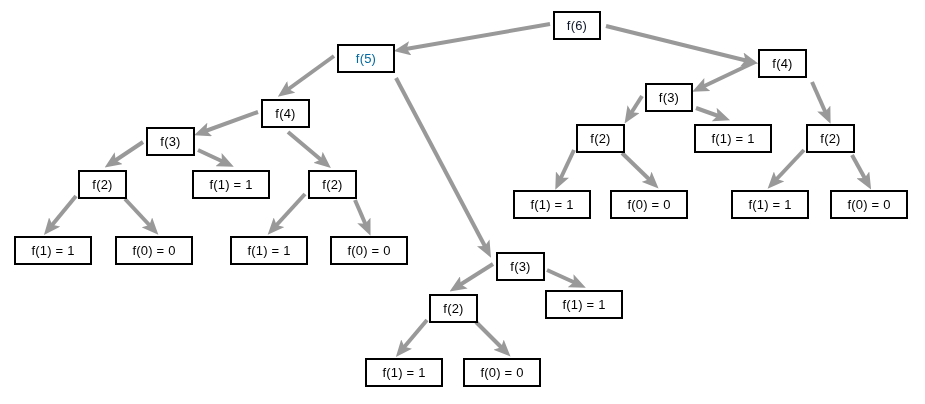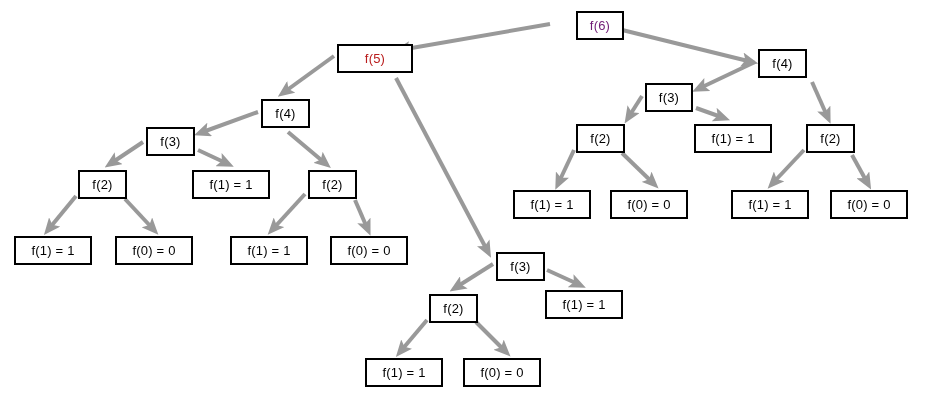--- a/index.html
+++ b/index.html
@@ -70,22 +70,22 @@
         <line x1="852" y1="155" x2="868" y2="184" stroke="#999999" stroke-width="4" marker-end="url(#arrowhead)"></line>
         <line x1="76" y1="196" x2="48" y2="230" stroke="#999999" stroke-width="4" marker-end="url(#arrowhead)"></line>
         <line x1="125" y1="199" x2="154" y2="230" stroke="#999999" stroke-width="4" marker-end="url(#arrowhead)"></line>
         <line x1="493" y1="264" x2="455" y2="288" stroke="#999999" stroke-width="4" marker-end="url(#arrowhead)"></line>
         <line x1="547" y1="270" x2="580" y2="285" stroke="#999999" stroke-width="4" marker-end="url(#arrowhead)"></line>
         <line x1="427" y1="320" x2="400" y2="352" stroke="#999999" stroke-width="4" marker-end="url(#arrowhead)"></line>
         <line x1="476" y1="322" x2="506" y2="352" stroke="#999999" stroke-width="4" marker-end="url(#arrowhead)"></line>
       </g>
   </svg>
   <div id="node-layer">
-      <div class="node" style="left: 576px; top: 11px; width: 48px; height: 29px; border-color: rgb(0, 0, 0); background: rgb(255, 255, 255); color: #701a75;">f(6)</div>
-      <div class="node" style="left: 337px; top: 44px; width: 76px; height: 29px; border-color: rgb(0, 0, 0); background: rgb(255, 255, 255); color: #b91c1c;">f(5)</div>
+      <div class="node" style="left: 553px; top: 11px; width: 48px; height: 29px; border-color: rgb(0, 0, 0); background: rgb(255, 255, 255); color: #0f172a;">f(6)</div>
+      <div class="node" style="left: 337px; top: 44px; width: 58px; height: 29px; border-color: rgb(0, 0, 0); background: rgb(255, 255, 255); color: #0369a1;">f(5)</div>
       <div class="node" style="left: 758px; top: 49px; width: 49px; height: 29px; border-color: rgb(0, 0, 0); background: rgb(255, 255, 255); color: rgb(0, 0, 0);">f(4)</div>
       <div class="node" style="left: 261px; top: 99px; width: 49px; height: 29px; border-color: rgb(0, 0, 0); background: rgb(255, 255, 255); color: rgb(0, 0, 0);">f(4)</div>
       <div class="node" style="left: 645px; top: 83px; width: 48px; height: 29px; border-color: rgb(0, 0, 0); background: rgb(255, 255, 255); color: rgb(0, 0, 0);">f(3)</div>
       <div class="node" style="left: 146px; top: 127px; width: 49px; height: 29px; border-color: rgb(0, 0, 0); background: rgb(255, 255, 255); color: rgb(0, 0, 0);">f(3)</div>
       <div class="node" style="left: 308px; top: 170px; width: 49px; height: 29px; border-color: rgb(0, 0, 0); background: rgb(255, 255, 255); color: rgb(0, 0, 0);">f(2)</div>
       <div class="node" style="left: 576px; top: 124px; width: 49px; height: 29px; border-color: rgb(0, 0, 0); background: rgb(255, 255, 255); color: rgb(0, 0, 0);">f(2)</div>
       <div class="node" style="left: 694px; top: 124px; width: 78px; height: 29px; border-color: rgb(0, 0, 0); background: rgb(255, 255, 255); color: rgb(0, 0, 0);">f(1) = 1</div>
       <div class="node" style="left: 806px; top: 124px; width: 49px; height: 29px; border-color: rgb(0, 0, 0); background: rgb(255, 255, 255); color: rgb(0, 0, 0);">f(2)</div>
       <div class="node" style="left: 78px; top: 170px; width: 49px; height: 29px; border-color: rgb(0, 0, 0); background: rgb(255, 255, 255); color: rgb(0, 0, 0);">f(2)</div>
       <div class="node" style="left: 192px; top: 170px; width: 78px; height: 29px; border-color: rgb(0, 0, 0); background: rgb(255, 255, 255); color: rgb(0, 0, 0);">f(1) = 1</div>

